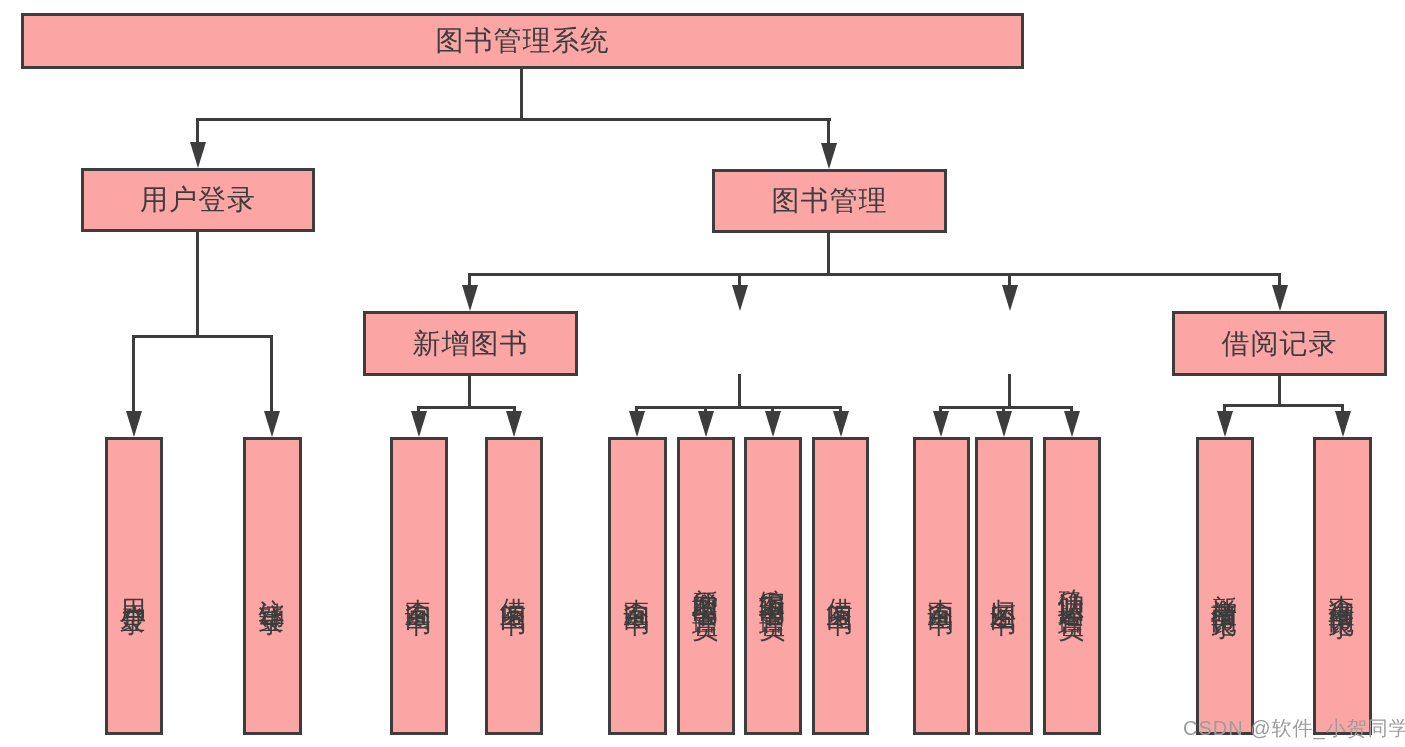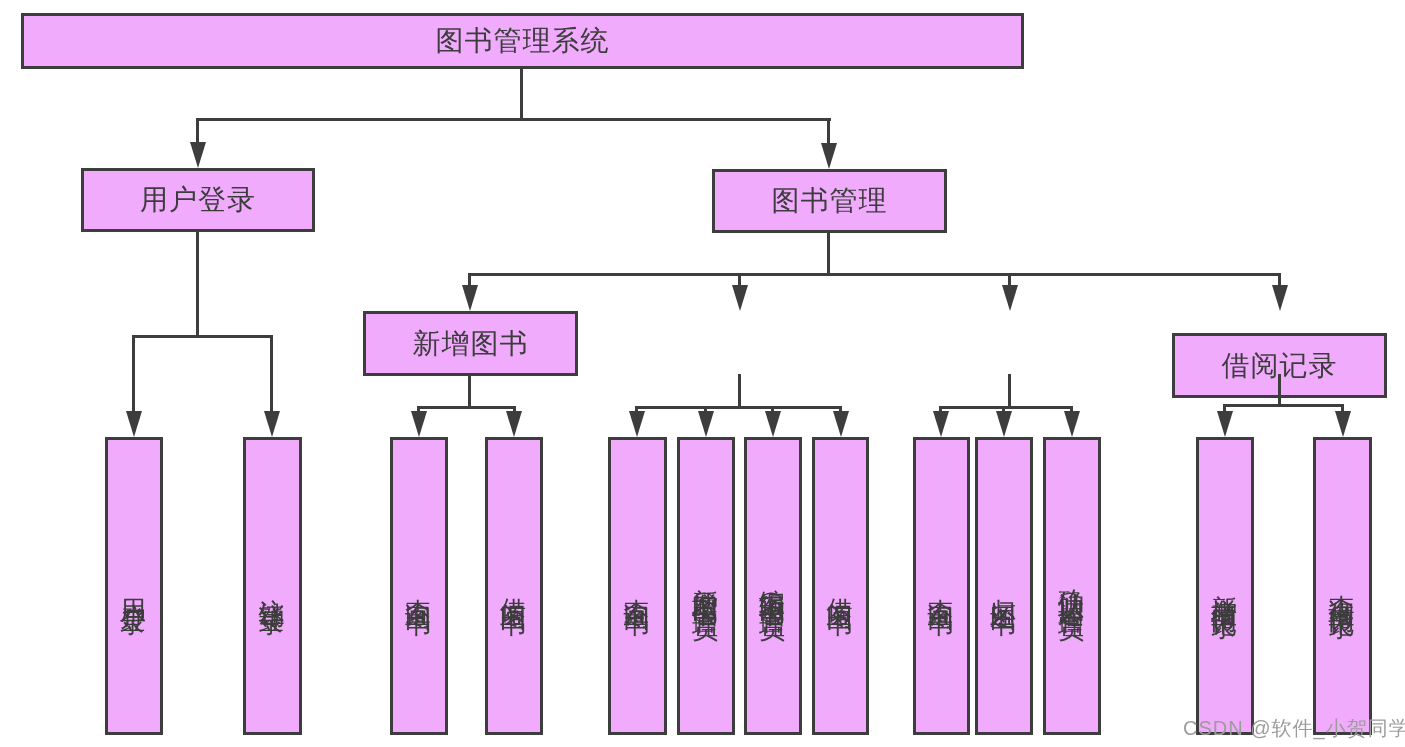--- a/index.html
+++ b/index.html
@@ -7,21 +7,21 @@
     position:relative;
     width:1405px;height:747px;
     background:#ffffff;
     font-family:"Liberation Sans","DejaVu Sans",sans-serif;
     overflow:hidden;
   }
   .box{
     position:absolute;
     box-sizing:border-box;
     border:3px solid #3d3d3d;
-    background:#f0abfc;
+    background:#fca5a5;
     display:flex;
     align-items:center;
     justify-content:center;
     color:#3c3c3c;
   }
   .hbox{font-size:28px;letter-spacing:1px;}
   .vbox{
     writing-mode:vertical-rl;
     text-orientation:mixed;
     font-size:26px;
@@ -83,21 +83,21 @@
   <div class="vl" style="left:738px;top:273px;height:16px;"></div>
   <div class="ar" style="left:732px;top:285px;"></div>
   <div class="vl" style="left:1008px;top:273px;height:16px;"></div>
   <div class="ar" style="left:1002px;top:285px;"></div>
   <div class="vl" style="left:1278px;top:273px;height:16px;"></div>
   <div class="ar" style="left:1272px;top:285px;"></div>
 
   <div class="box hbox" style="left:363px;top:311px;width:215px;height:65px;">
     <span>新增图书</span>
   </div>
-  <div class="box hbox" style="left:1172px;top:311px;width:215px;height:65px;margin-top:22px;">
+  <div class="box hbox" style="left:1172px;top:311px;width:215px;height:65px;">
     <span>借阅记录</span>
   </div>
 
   <div class="vl" style="left:468px;top:374px;height:35px;"></div>
   <div class="hl" style="left:417px;top:406px;width:99px;"></div>
   <div class="vl" style="left:417px;top:406px;height:9px;"></div>
   <div class="ar" style="left:411px;top:411px;"></div>
   <div class="vl" style="left:513px;top:406px;height:9px;"></div>
   <div class="ar" style="left:506px;top:411px;"></div>
 

